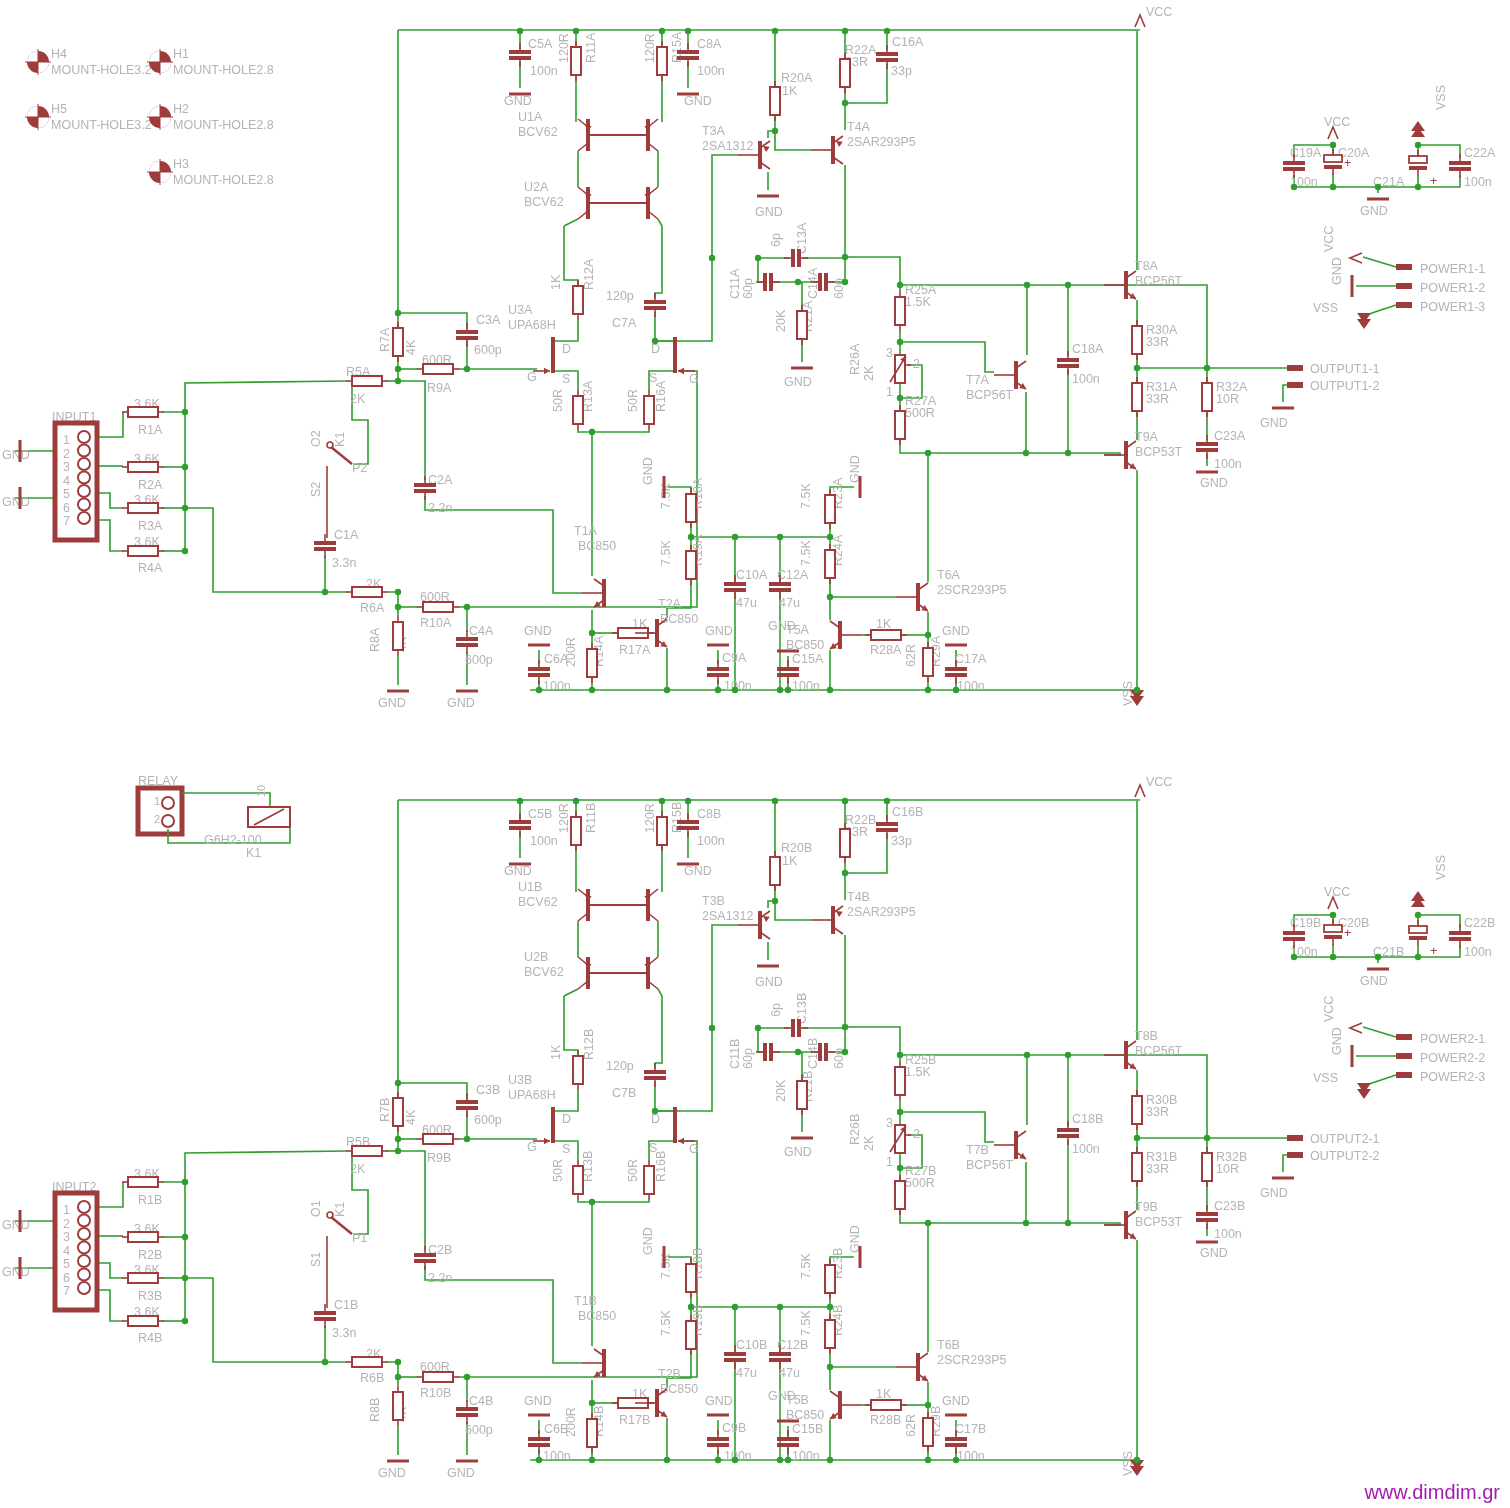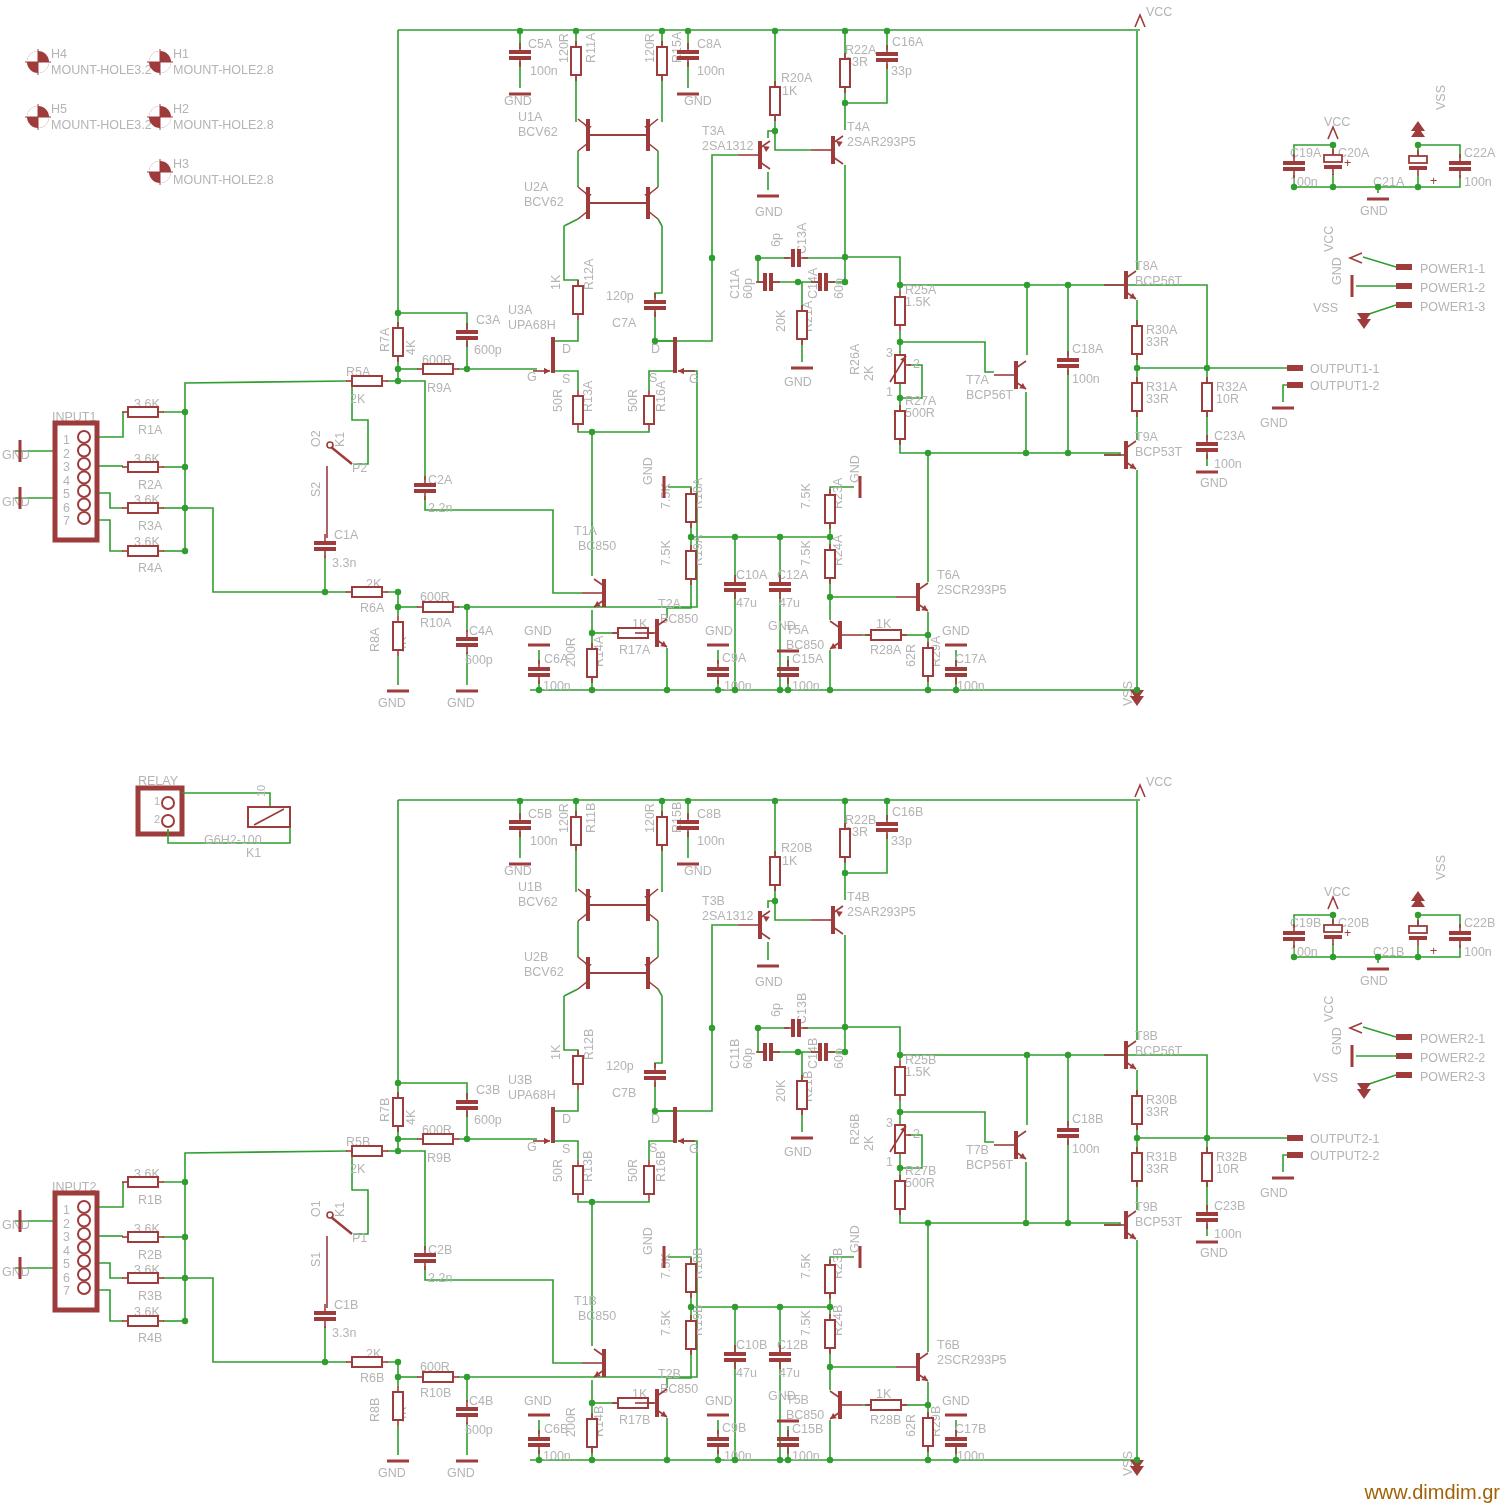--- a/index.html
+++ b/index.html
@@ -1,18 +1,18 @@
 <!DOCTYPE html>
 <html><head>
 <meta charset="utf-8">
 <style>
   html,body{margin:0;padding:0;background:#ffffff;}
   #stage{position:relative;width:1510px;height:1508px;background:#fff;overflow:hidden;}
   #schem{position:absolute;left:0;top:0;}
-  #watermark{position:absolute;right:10px;bottom:4px;color:#a16207;
+  #watermark{position:absolute;right:10px;bottom:4px;color:#a21caf;
     font:20px "Liberation Sans",sans-serif;text-align:right;}
   text{font-family:"Liberation Sans",sans-serif;}
 </style>
 </head>
 <body>
 
 <div id="stage">
   <div id="schem"><svg width="1510" height="1508" viewBox="0 0 1510 1508" xmlns="http://www.w3.org/2000/svg">
         <polyline points="398,30 1140,30" fill="none" stroke="#2f9e2f" stroke-width="1.6"></polyline>
         <polyline points="398,30 398,381" fill="none" stroke="#2f9e2f" stroke-width="1.6"></polyline>

